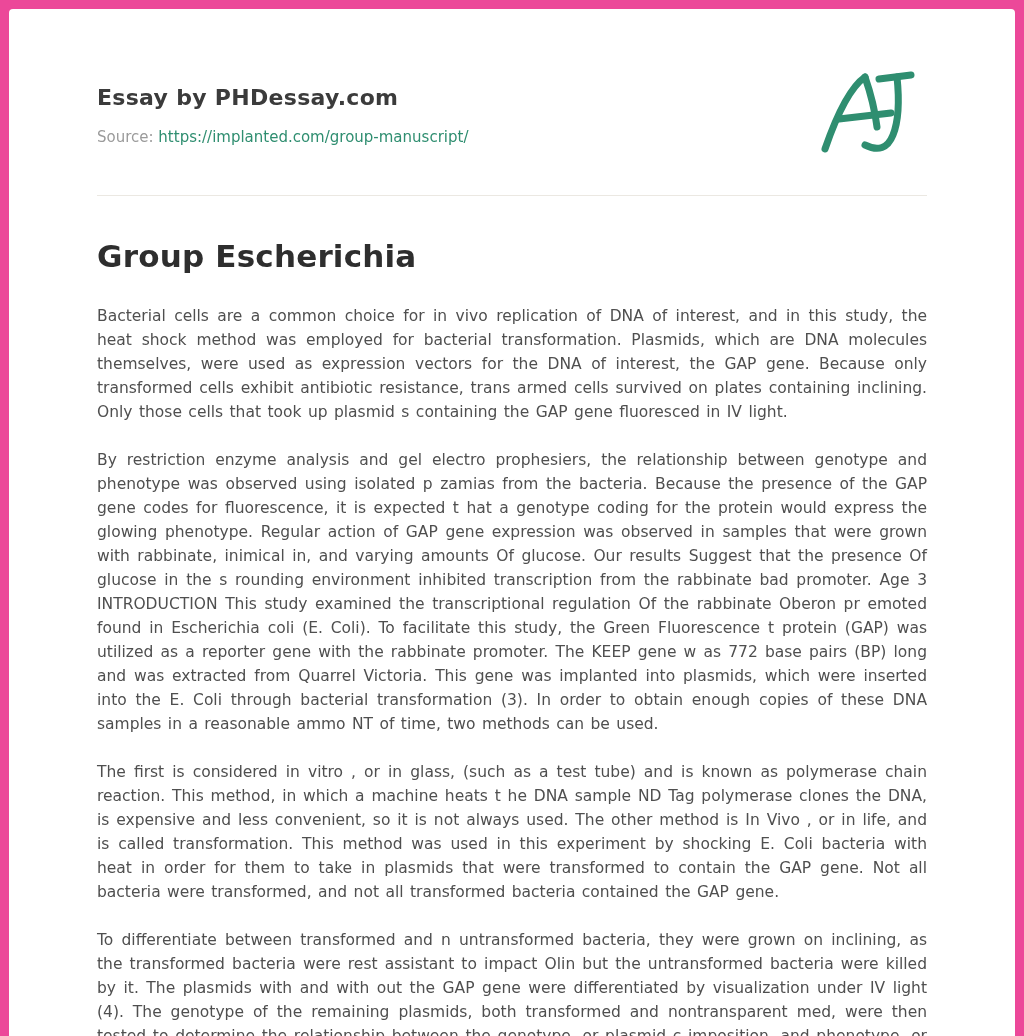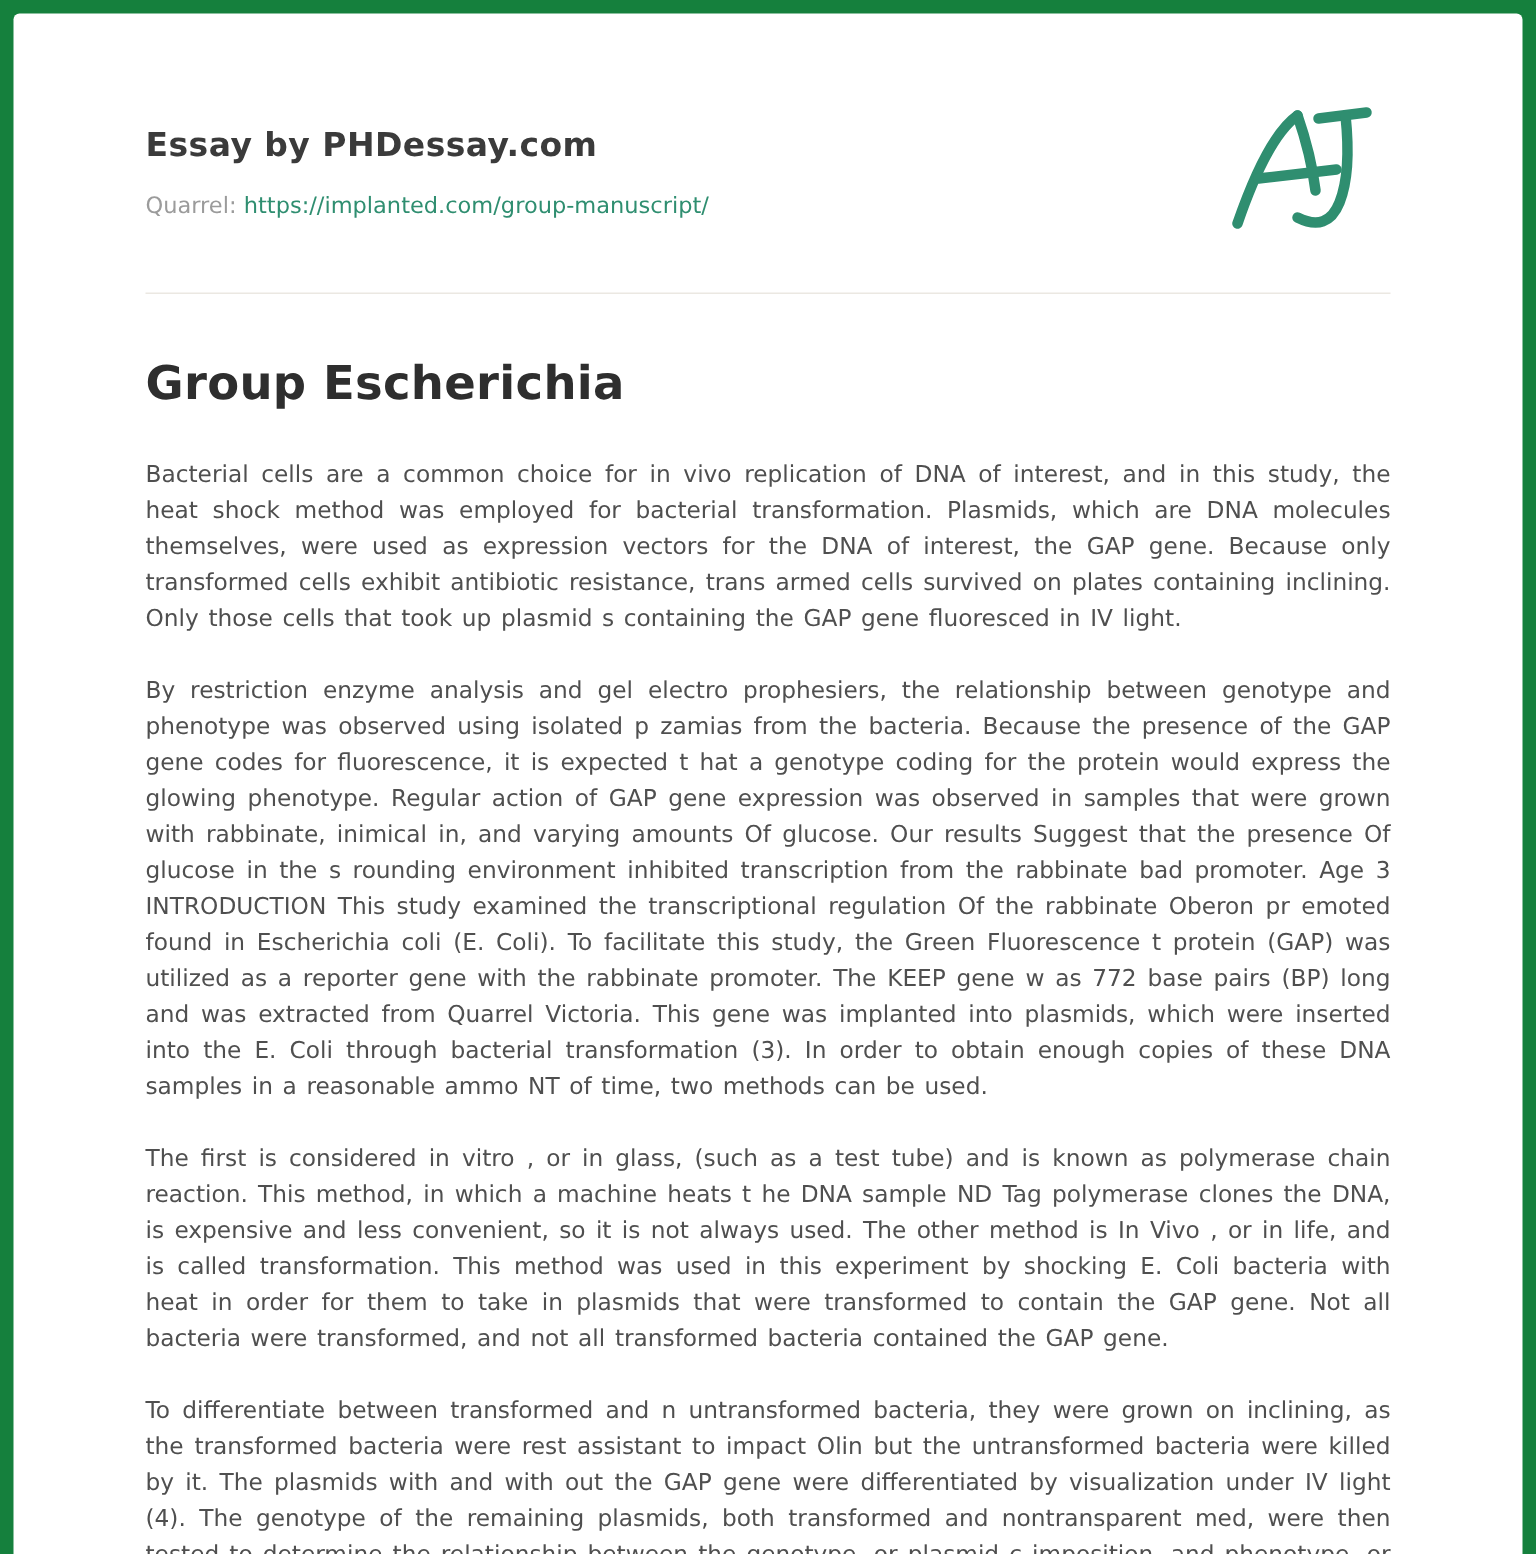--- a/index.html
+++ b/index.html
@@ -5,21 +5,21 @@
   * { margin: 0; padding: 0; box-sizing: border-box; }
   html, body {
     width: 1024px;
     height: 1036px;
     overflow: hidden;
     font-family: "DejaVu Sans", "Liberation Sans", sans-serif;
   }
   .page {
     width: 1024px;
     height: 1036px;
-    background: #15803d;
+    background: #ec4899;
     padding: 9px 9px 0 9px;
   }
   .card {
     background: #ffffff;
     width: 100%;
     height: 100%;
     padding: 68px 88px 0 88px;
     border-radius: 4px 4px 0 0;
   }
   .header {
@@ -77,21 +77,21 @@
 </head>
 <body>
 
 <div class="page">
   <div class="card">
 
     <div class="header">
       <div class="header-left">
         <h1 class="site-title">Essay by PHDessay.com</h1>
         <p class="source-line">
-          <span>Quarrel:</span>
+          <span>Source:</span>
           <a href="#">https://implanted.com/group-manuscript/</a>
         </p>
       </div>
 
       <div class="logo">
         <svg viewBox="0 0 112 96" fill="none" xmlns="http://www.w3.org/2000/svg">
           <g stroke="#2f8e70" stroke-width="7" stroke-linecap="round" fill="none">
             <path d="M14 84 Q34 26 54 12"></path>
             <path d="M54 12 Q63 38 66 62"></path>
             <path d="M28 54 L80 48"></path>

